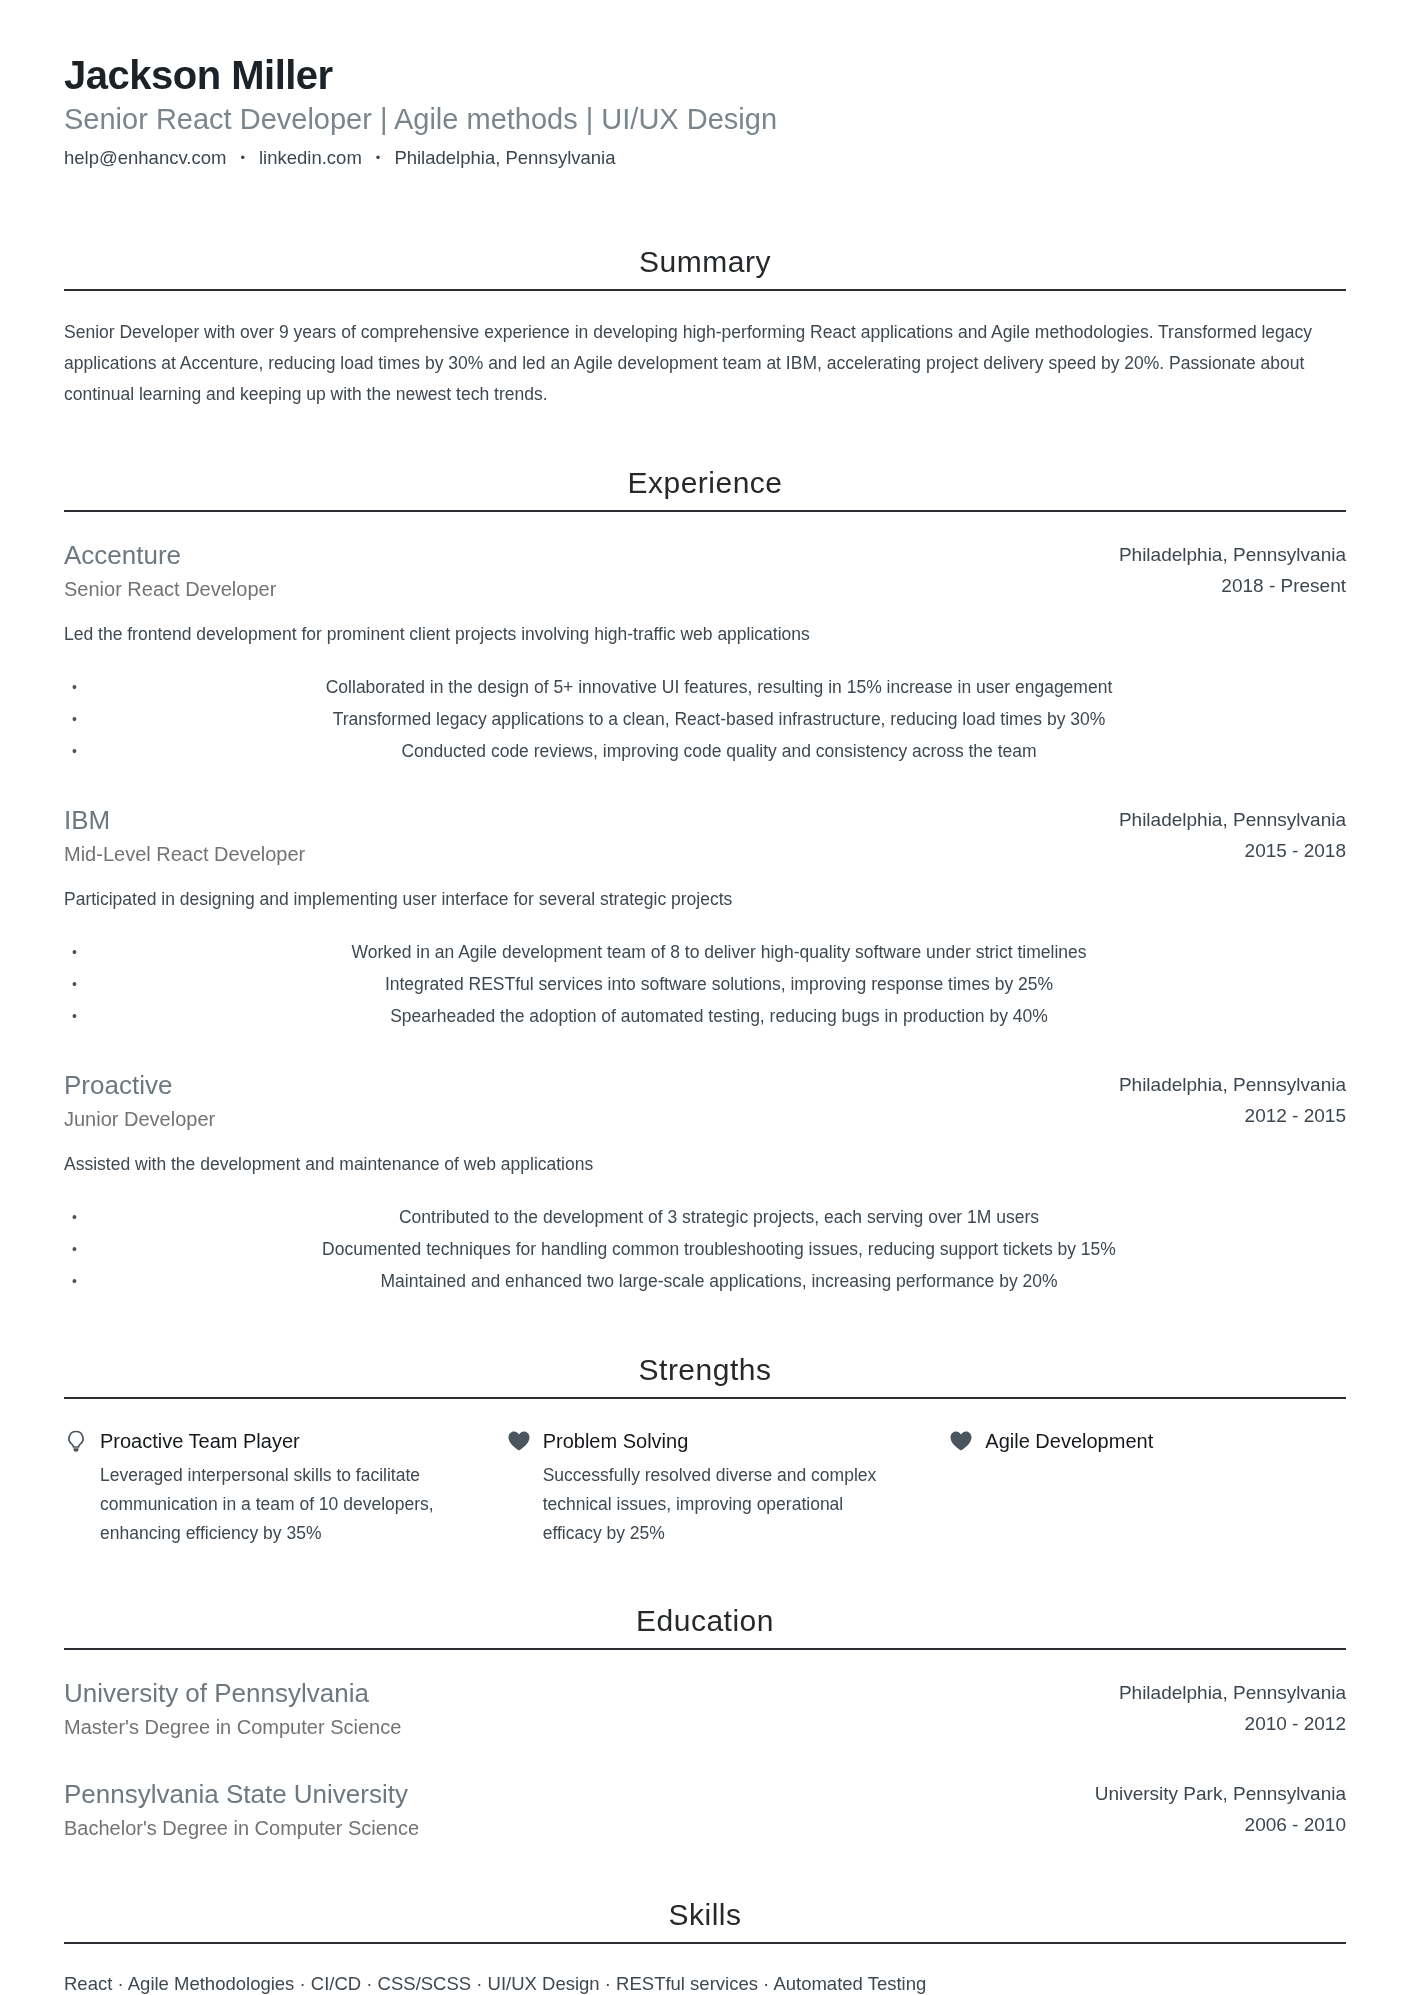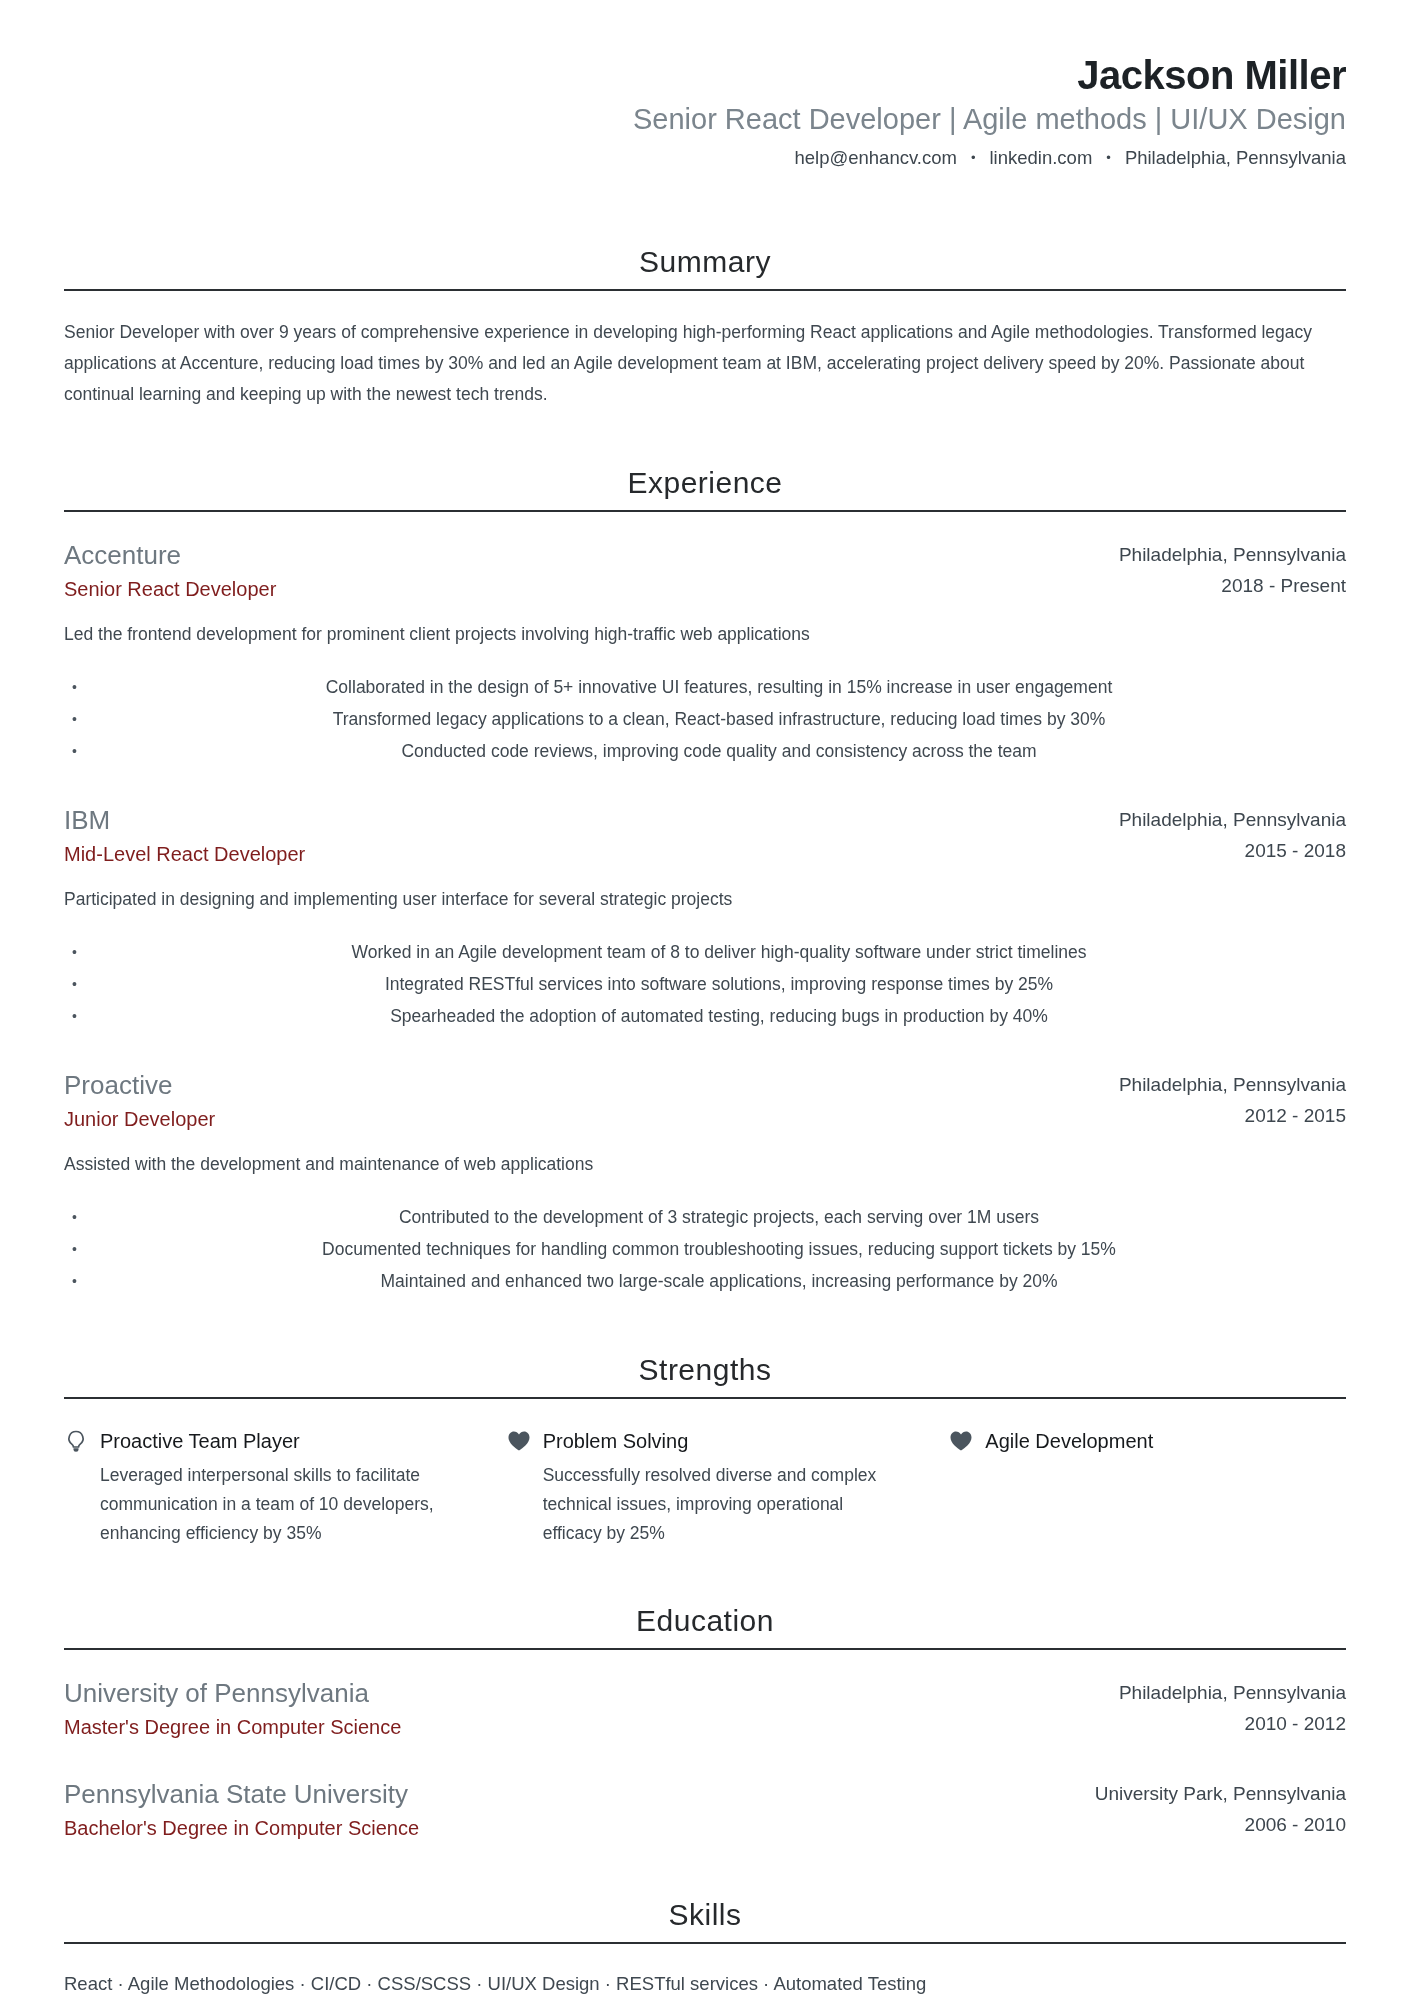--- a/index.html
+++ b/index.html
@@ -13,21 +13,21 @@
     -webkit-font-smoothing: antialiased;
   }
   .page {
     width: 1410px;
     min-height: 1995px;
     padding: 52px 64px 60px 64px;
     background: #ffffff;
   }
 
   
-  .resume-header { text-align: right; }
+  .resume-header { text-align: left; }
   .name {
     font-size: 40px;
     font-weight: 700;
     color: #1d2226;
     letter-spacing: -0.5px;
     line-height: 46px;
   }
   .tagline {
     font-size: 29px;
     font-weight: 400;
@@ -81,21 +81,21 @@
   .entry-right { text-align: right; white-space: nowrap; }
   .company {
     font-size: 26px;
     font-weight: 400;
     color: #6e7880;
     line-height: 34px;
   }
   .role {
     font-size: 20px;
     font-weight: 400;
-    color: #7f1d1d;
+    color: #737373;
     line-height: 27px;
     margin-top: 4px;
   }
   .meta-location {
     font-size: 19px;
     color: #3d464e;
     line-height: 34px;
   }
   .meta-dates {
     font-size: 19px;

